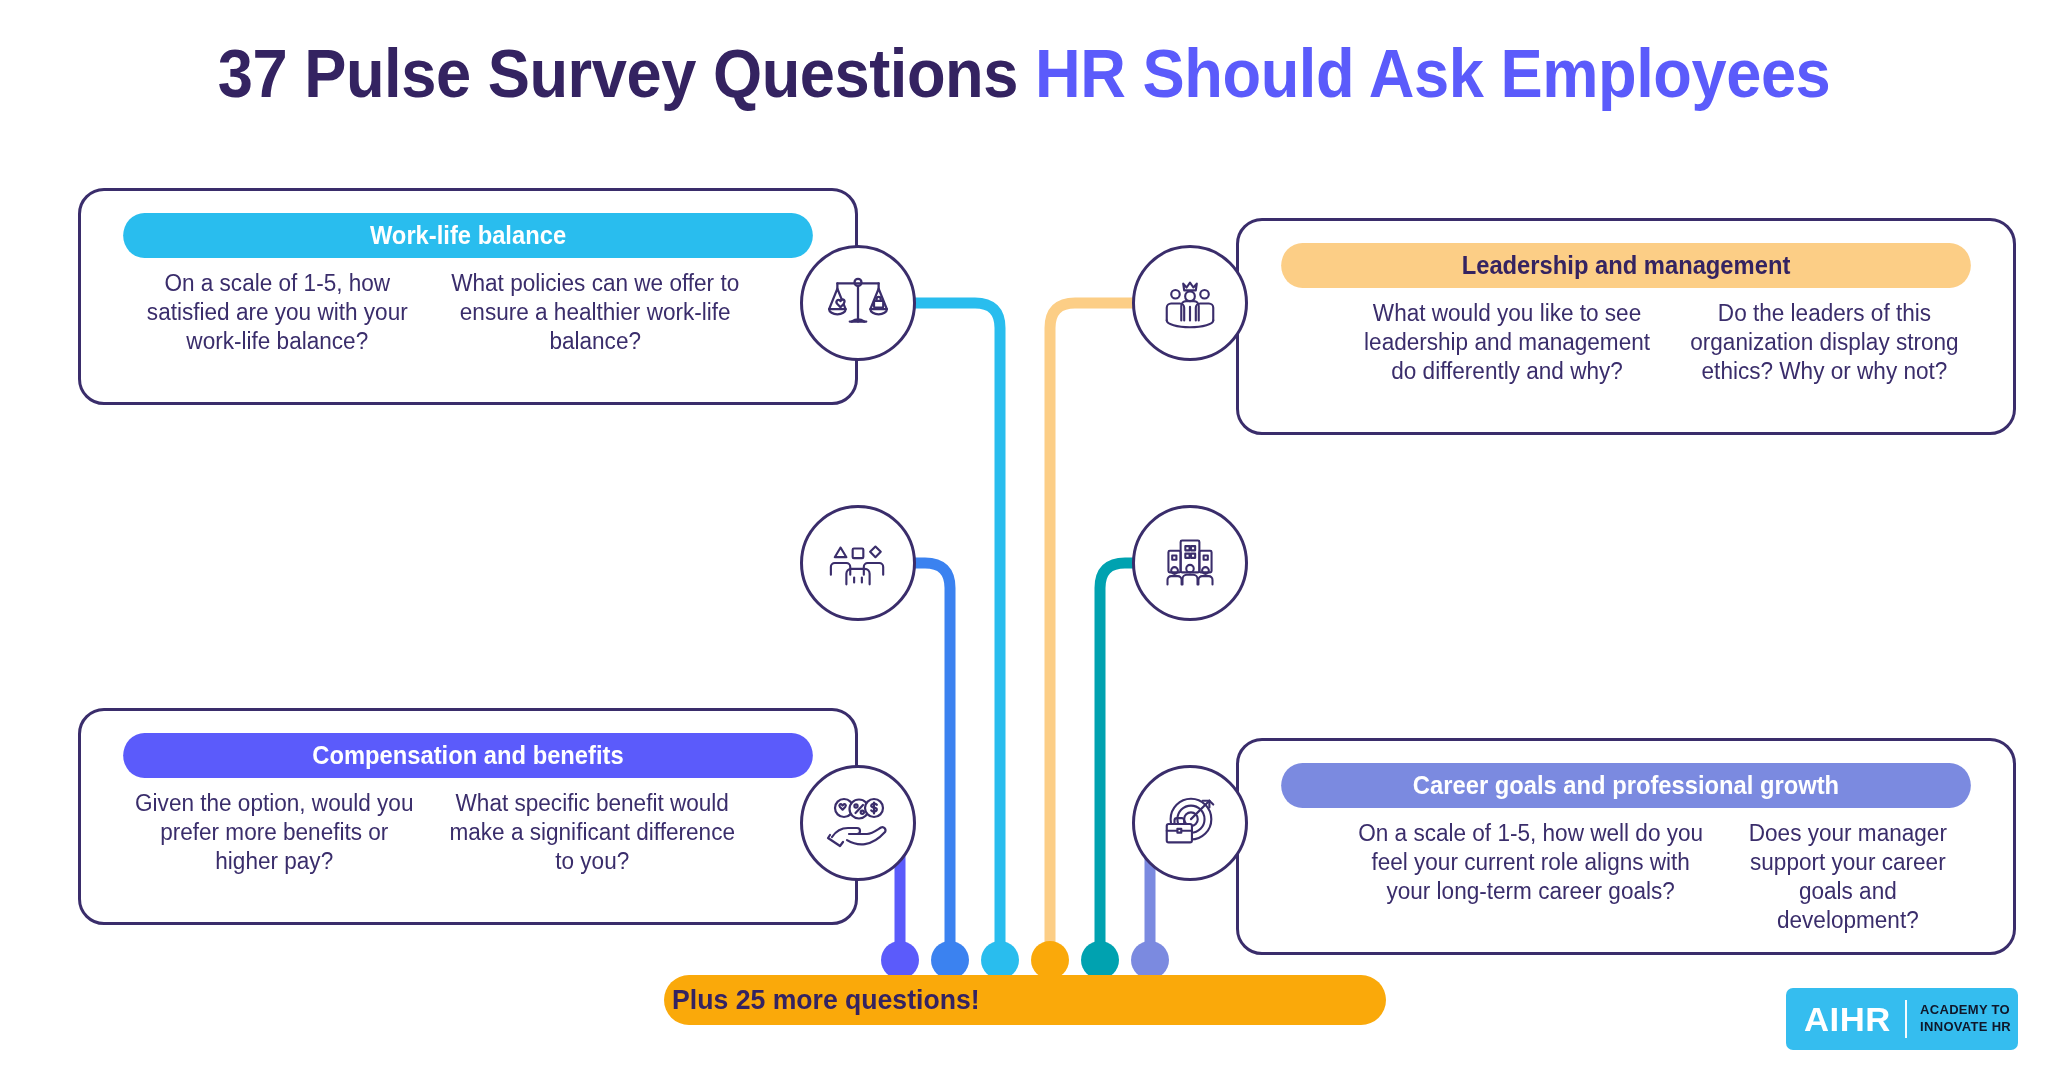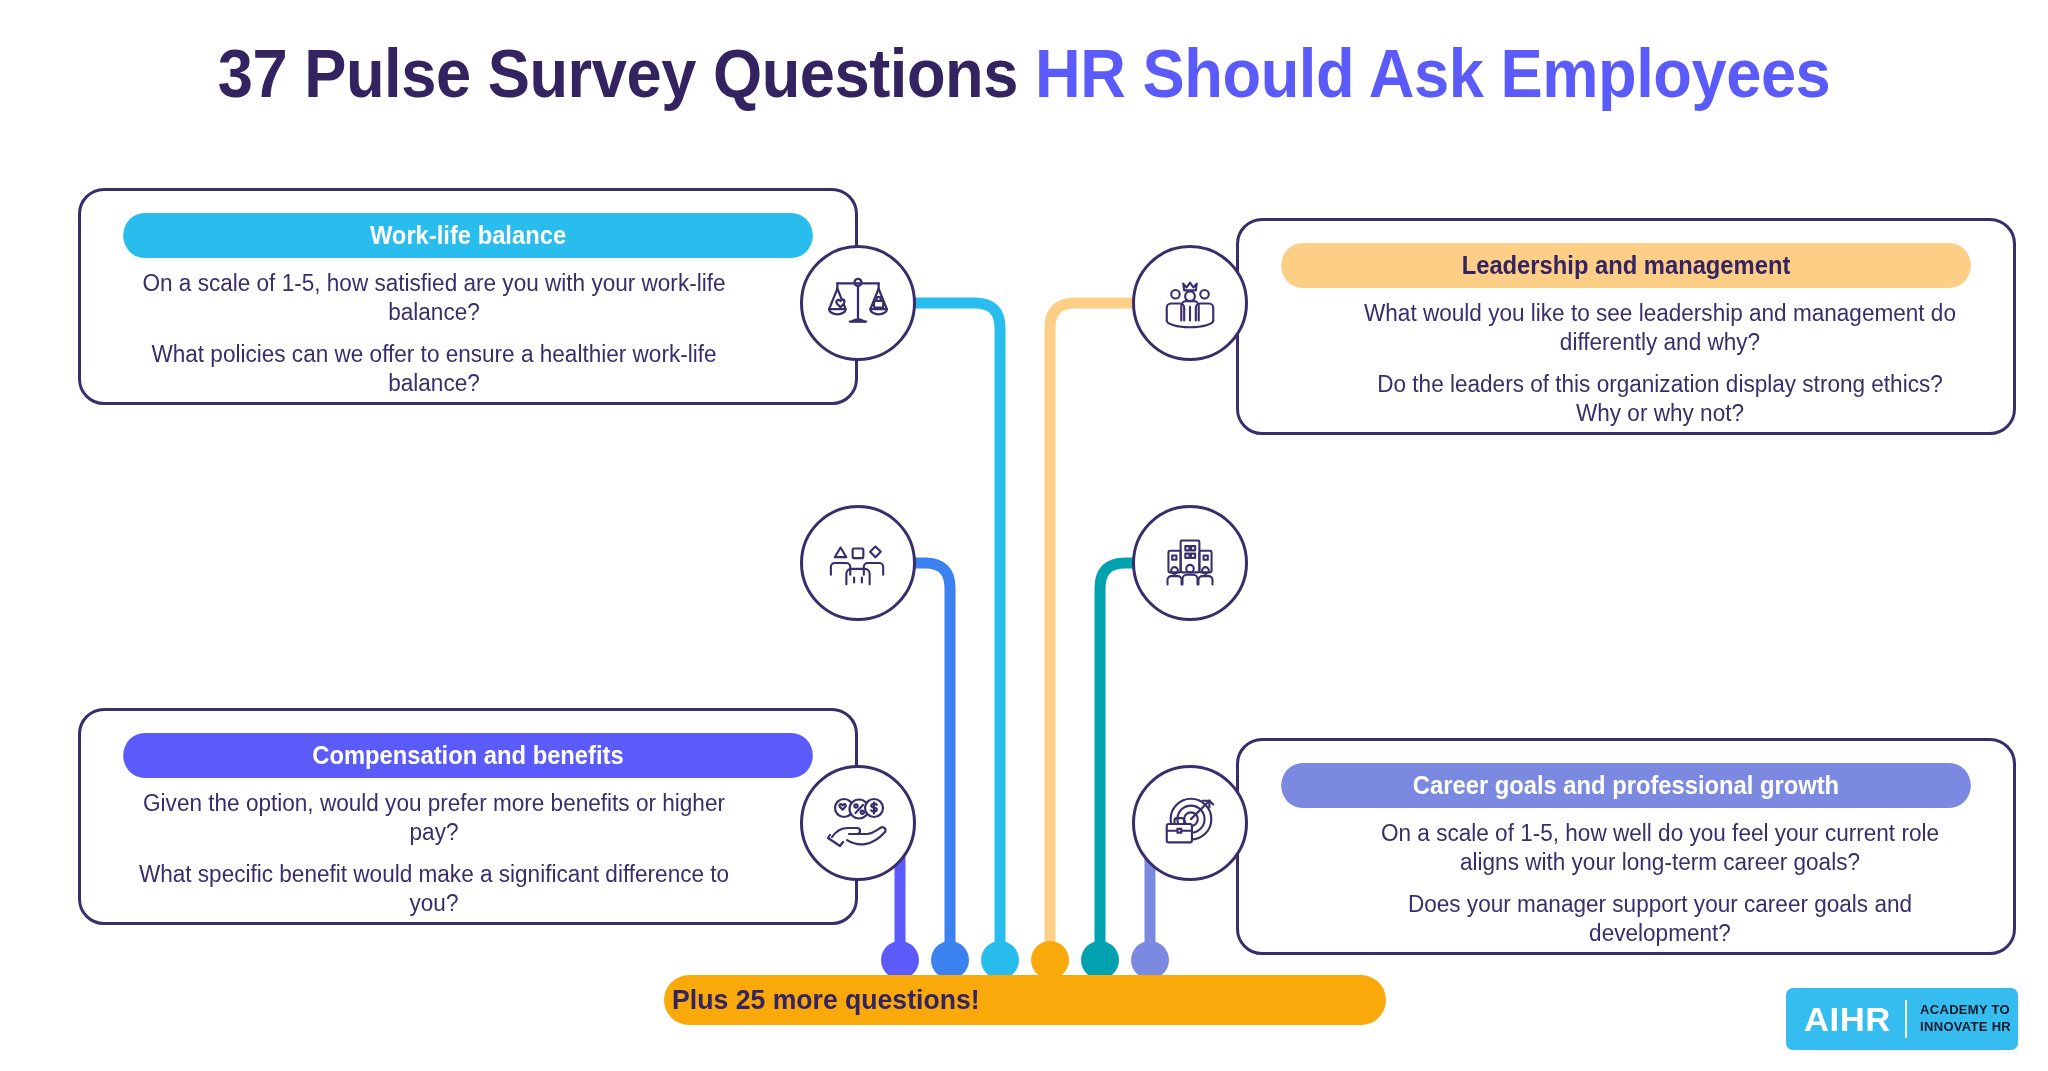--- a/index.html
+++ b/index.html
@@ -51,21 +51,21 @@
     font-size:25px;font-weight:bold;
     white-space:nowrap;
     transform:scaleX(0.95);
     transform-origin:50% 50%;
   }
   .card-left  .banner{left:24px;right:24px;}
   .card-right .banner{left:24px;right:24px;}
 
   .qbox{
     position:absolute;left:30px;right:30px;top:72px;bottom:10px;
-    display:flex;flex-direction:column;justify-content:flex-start;
+    display:flex;flex-direction:row;justify-content:flex-start;
     gap:13px;
     padding-top:6px;
   }
   .card-left  .qbox{left:42px;right:110px;}
   .card-right .qbox{left:110px;right:42px;}
   .q{
     color:#3A2D6B;
     font-size:23.5px;
     line-height:1.24;
     text-align:center;

